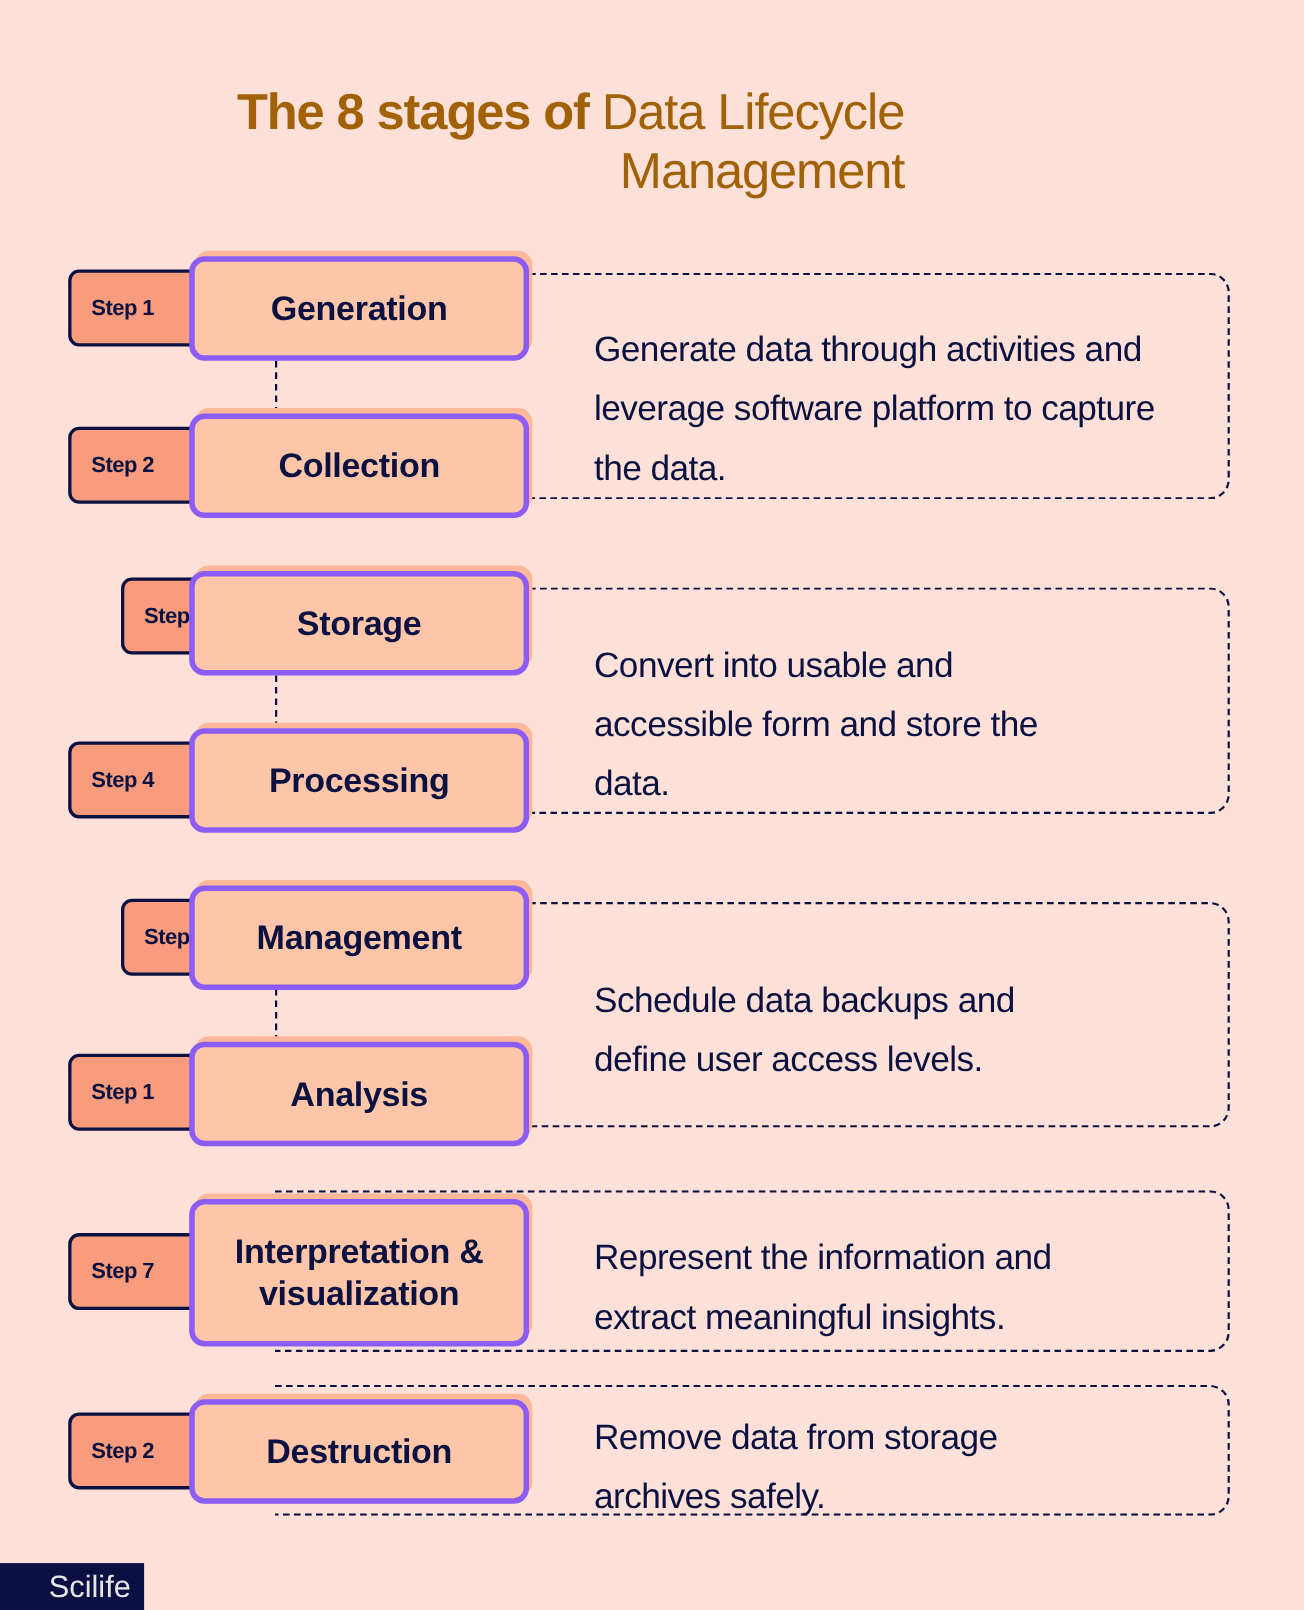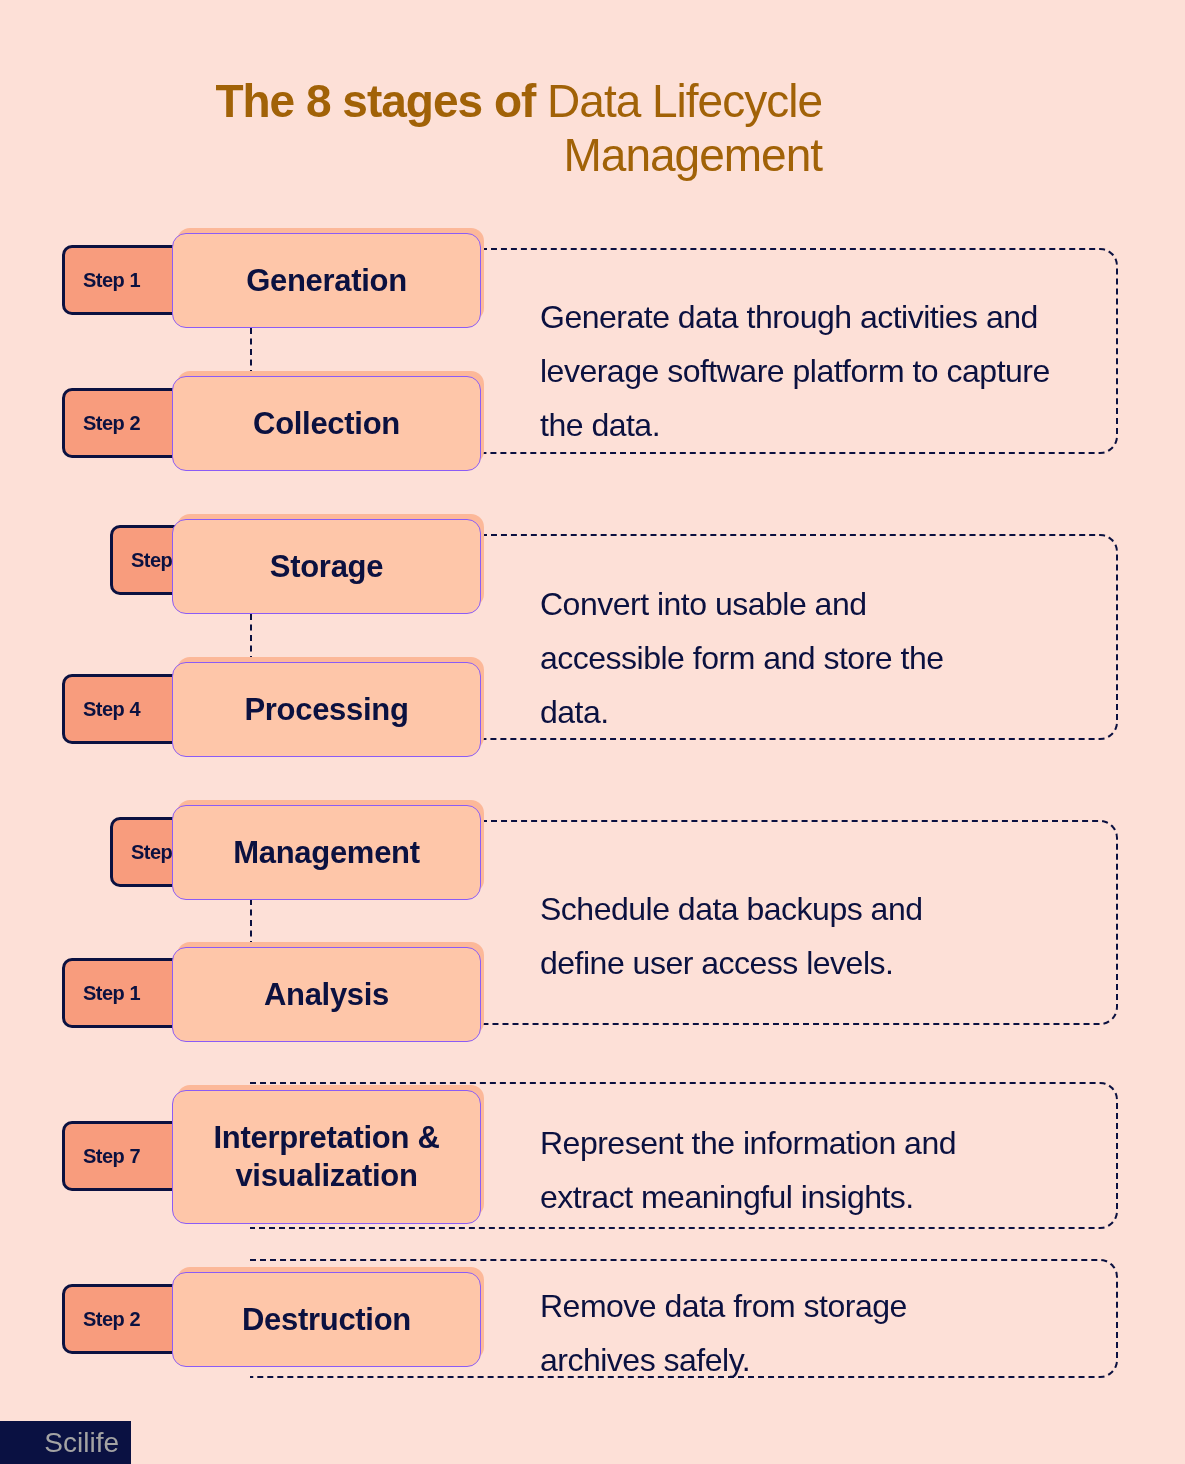--- a/index.html
+++ b/index.html
@@ -31,21 +31,21 @@
     box-sizing: border-box;
     display: flex; align-items: center;
     padding-left: 18px;
     font-size: 20px; font-weight: 700;
     letter-spacing: -0.5px;
   }
   .stage-box {
     position: absolute; left: 172px;
     width: 309px;
     background: #fec6a9;
-    border: 1px solid #8b5cf6;
+    border: 5px solid #8b5cf6;
     border-radius: 14px;
     box-sizing: border-box;
     display: flex; align-items: center; justify-content: center;
     text-align: center;
     font-size: 31px; font-weight: 700;
     line-height: 38px;
     letter-spacing: -0.3px;
     box-shadow: 4px -6px 0 -1px #fcb899;
   }
   .connector {
@@ -62,21 +62,21 @@
   .desc {
     position: absolute; left: 540px;
     font-size: 32px; line-height: 54px;
     letter-spacing: -0.5px;
     color: #0b1140;
   }
   .brand {
     position: absolute; left: 0; top: 1421px;
     width: 131px; height: 43px;
     background: #0a1142;
-    color: #a3a3a3;
+    color: #e5e5e5;
     font-size: 28px;
     display: flex; align-items: center; justify-content: flex-end;
     padding-right: 12px; box-sizing: border-box;
   }
 </style>
 </head>
 <body>
 
 <div class="title">
   <span class="bold">The 8 stages of</span>

